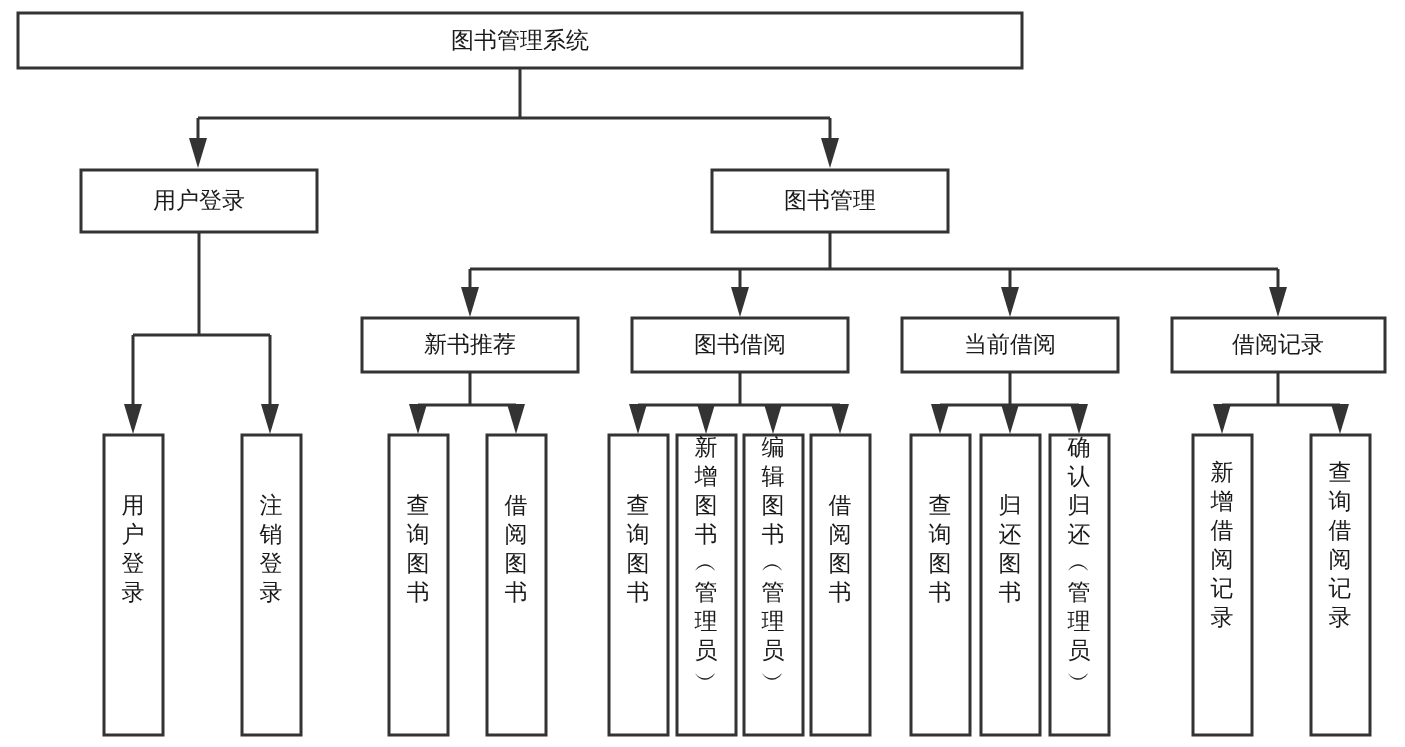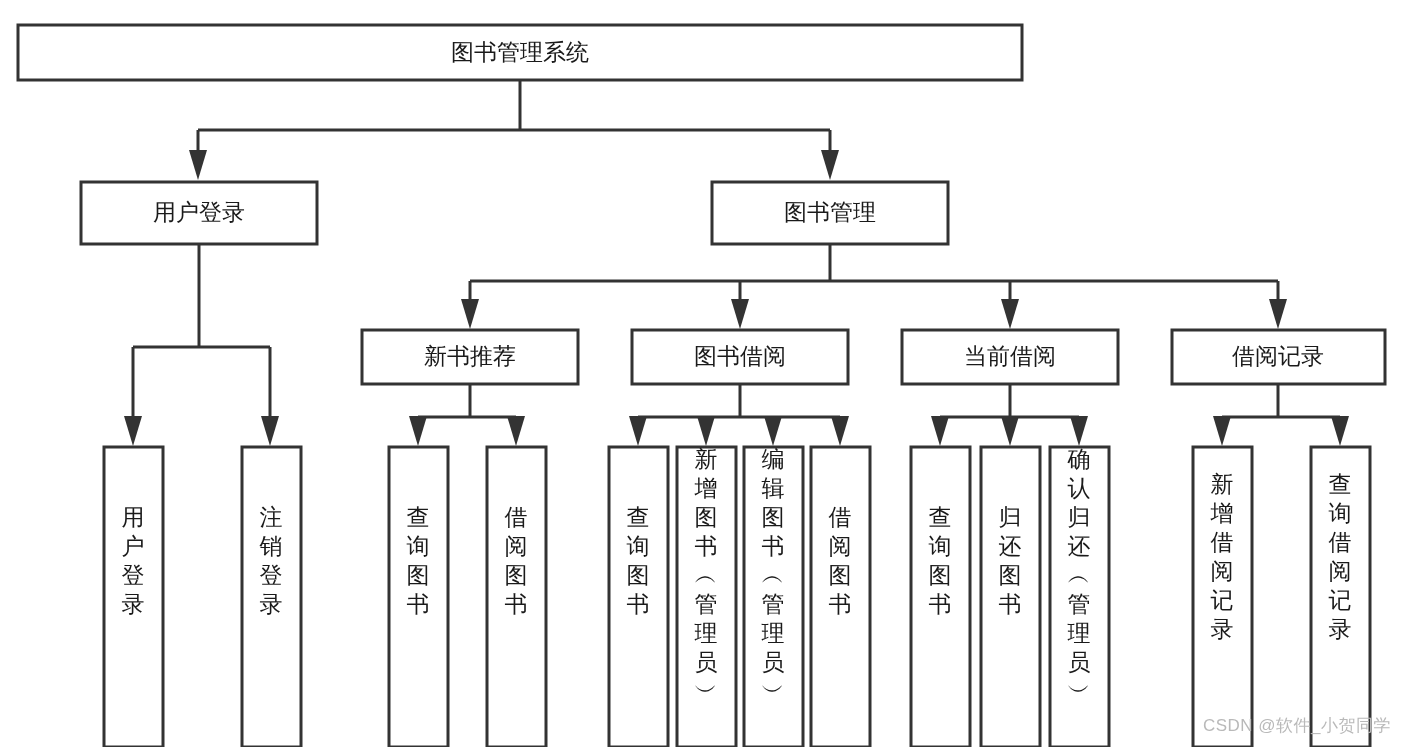--- a/index.html
+++ b/index.html
@@ -9,21 +9,21 @@
   }
   body {
     width: 1405px;
     height: 747px;
     font-family: "Liberation Sans", "DejaVu Sans", sans-serif;
     overflow: hidden;
     position: relative;
   }
   #diagram-root {
     position: absolute;
-    left: 0; top: 12px;
+    left: 0; top: 0;
     width: 1405px;
     height: 733px;
   }
   svg#flow {
     display: block;
     width: 1405px;
     height: 747px;
   }
   .nodebox {
     fill: #ffffff;
@@ -216,14 +216,13 @@
       <rect class="nodebox-thin" x="1193" y="435" width="59" height="300"></rect>
       <text class="label-v" x="1222" y="480"><tspan x="1222" y="480">新</tspan><tspan x="1222" y="509">增</tspan><tspan x="1222" y="538">借</tspan><tspan x="1222" y="567">阅</tspan><tspan x="1222" y="596">记</tspan><tspan x="1222" y="625">录</tspan></text>
     </g>
     <g>
       <rect class="nodebox-thin" x="1311" y="435" width="59" height="300"></rect>
       <text class="label-v" x="1340" y="480"><tspan x="1340" y="480">查</tspan><tspan x="1340" y="509">询</tspan><tspan x="1340" y="538">借</tspan><tspan x="1340" y="567">阅</tspan><tspan x="1340" y="596">记</tspan><tspan x="1340" y="625">录</tspan></text>
     </g>
 
   </svg>
 
-  <div class="watermark">CSDN @软件_小贺同学</div>
 </div>
 
 </body></html>

